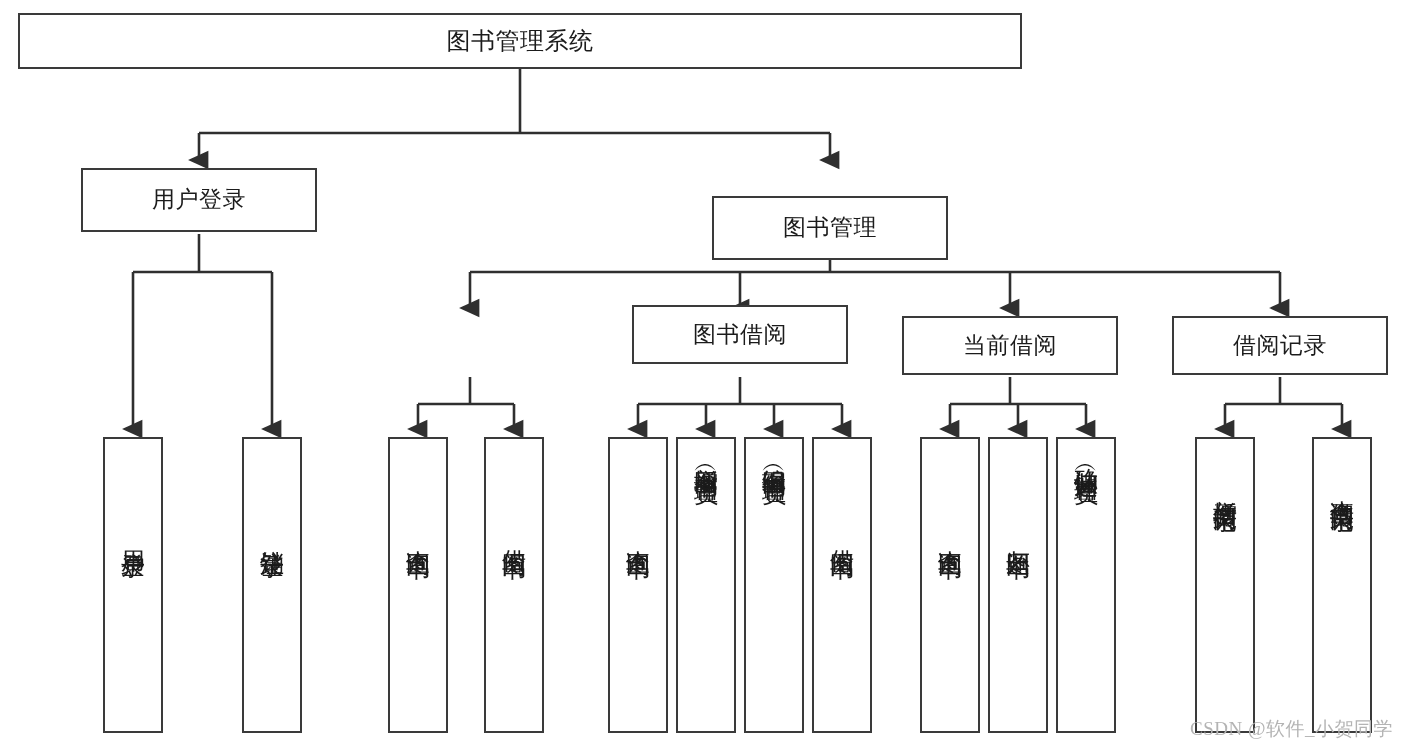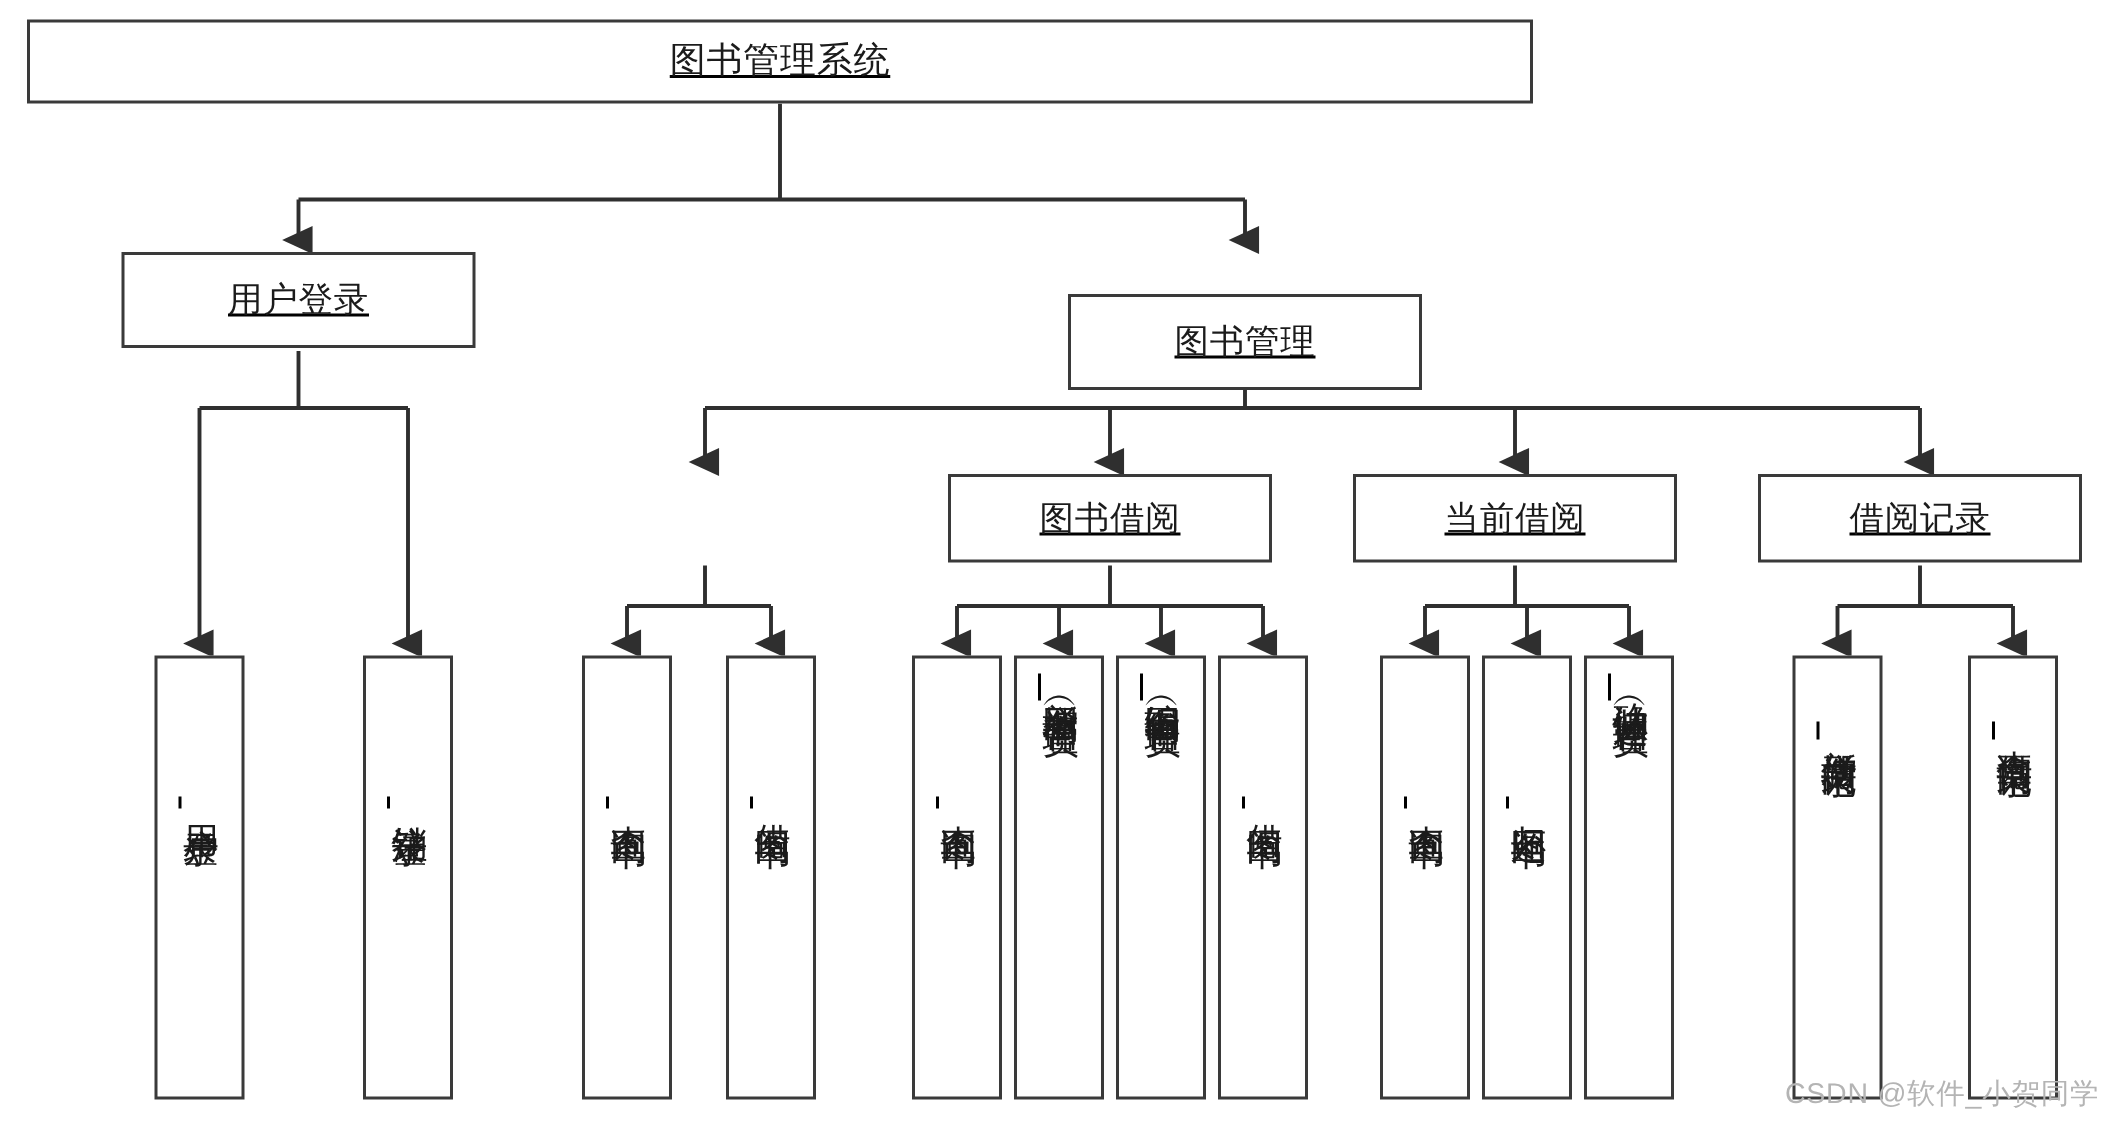--- a/index.html
+++ b/index.html
@@ -28,21 +28,20 @@
   }
   .node {
     position: absolute;
     box-sizing: border-box;
     background: #ffffff;
     border: 2px solid #3a3a3a;
     display: flex;
     align-items: center;
     justify-content: center;
     overflow: hidden;
-    text-decoration: underline;
   }
   .node-label {
     color: #1b1b1b;
     text-align: center;
     line-height: 1.18;
     white-space: pre;
   }
   
   .node.horizontal .node-label {
     font-size: 23px;
@@ -71,20 +70,21 @@
   }
   .node.vertical.tall .node-label {
     margin-top: 6px;
   }
   .watermark {
     position: absolute;
     color: #b4b4b4;
     font-size: 19px;
     white-space: nowrap;
     letter-spacing: 0.5px;
+    font-family: Liberation Serif, serif;
   }
 </style>
 </head>
 <body>
 
 <div id="diagram-root">
 
   <svg id="edges-layer" viewBox="0 0 1405 747" width="1405" height="747" xmlns="http://www.w3.org/2000/svg">
     <defs>
       <marker id="arrow" markerWidth="9" markerHeight="9" refX="4.2" refY="4.2" orient="auto" markerUnits="strokeWidth">
@@ -139,21 +139,21 @@
     <span class="node-label">图书管理系统</span>
   </div>
 
   <div class="node horizontal" style="left:81px; top:168px; width:236px; height:64px;">
     <span class="node-label">用户登录</span>
   </div>
   <div class="node horizontal" style="left:712px; top:168px; width:236px; height:64px;margin-top:28px;">
     <span class="node-label">图书管理</span>
   </div>
 
-  <div class="node horizontal" style="left:632px; top:316px; width:216px; height:59px;">
+  <div class="node horizontal" style="left:632px; top:305px; width:216px; height:59px;">
     <span class="node-label">图书借阅</span>
   </div>
   <div class="node horizontal" style="left:902px; top:316px; width:216px; height:59px;justify-content:center;">
     <span class="node-label">当前借阅</span>
   </div>
   <div class="node horizontal" style="left:1172px; top:316px; width:216px; height:59px;">
     <span class="node-label">借阅记录</span>
   </div>
 
   <div class="node vertical mid" style="left:103px; top:437px; width:60px; height:296px;">

